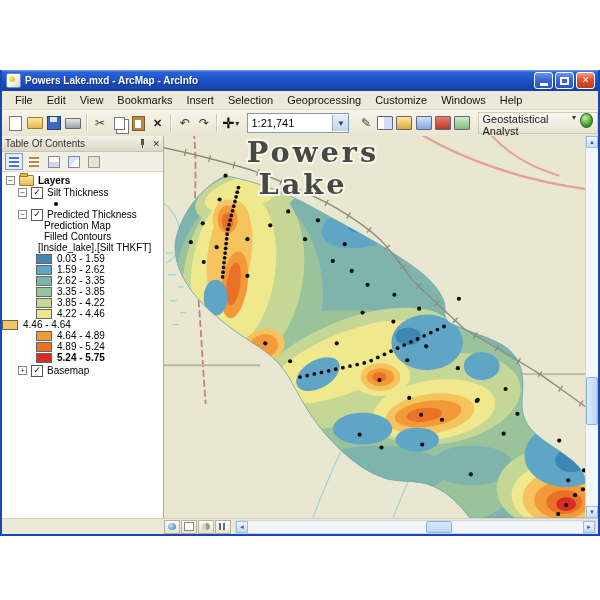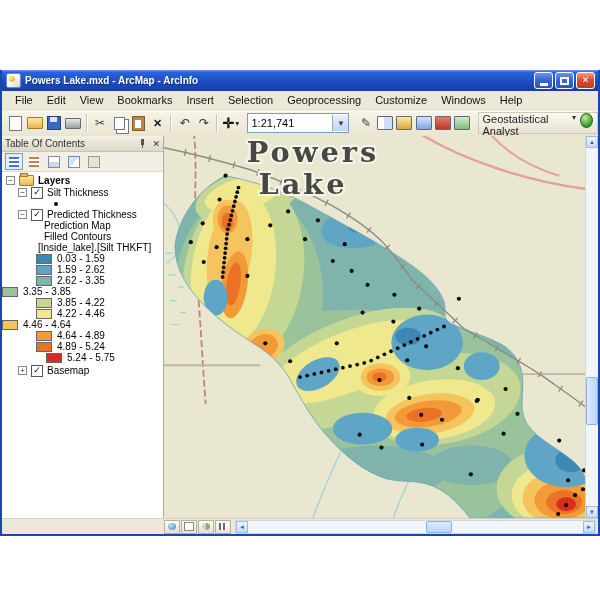--- a/index.html
+++ b/index.html
@@ -271,21 +271,21 @@
               <span class="lbl">0.03 - 1.59</span>
             </div>
             <div class="trow" style="padding-left: 34px;">
               <span class="chip" style="background-color: rgb(95, 166, 198);"></span>
               <span class="lbl">1.59 - 2.62</span>
             </div>
             <div class="trow" style="padding-left: 34px;">
               <span class="chip" style="background-color: rgb(126, 180, 171);"></span>
               <span class="lbl">2.62 - 3.35</span>
             </div>
-            <div class="trow" style="">
+            <div class="trow" style="padding-left: 34px;">
               <span class="chip" style="background-color: rgb(154, 194, 155);"></span>
               <span class="lbl">3.35 - 3.85</span>
             </div>
             <div class="trow" style="padding-left: 34px;">
               <span class="chip" style="background-color: rgb(197, 215, 149);"></span>
               <span class="lbl">3.85 - 4.22</span>
             </div>
             <div class="trow" style="padding-left: 34px;">
               <span class="chip" style="background-color: rgb(239, 232, 141);"></span>
               <span class="lbl">4.22 - 4.46</span>
@@ -295,21 +295,21 @@
               <span class="lbl">4.46 - 4.64</span>
             </div>
             <div class="trow" style="padding-left: 34px;">
               <span class="chip" style="background-color: rgb(243, 154, 56);"></span>
               <span class="lbl">4.64 - 4.89</span>
             </div>
             <div class="trow" style="padding-left: 34px;">
               <span class="chip" style="background-color: rgb(234, 114, 38);"></span>
               <span class="lbl">4.89 - 5.24</span>
             </div>
-            <div class="trow" style="padding-left: 44px;">
+            <div class="trow" style="padding-left: 34px; font-weight: bold;">
               <span class="chip" style="background-color: rgb(217, 43, 32);"></span>
               <span class="lbl">5.24 - 5.75</span>
             </div>
           </div>
         <div class="trow" style="padding-left:16px;margin-top:2px">
           <span class="exp">+</span>
           <span class="cb">✓</span>
           <span class="lbl">Basemap</span>
         </div>
       </div>

